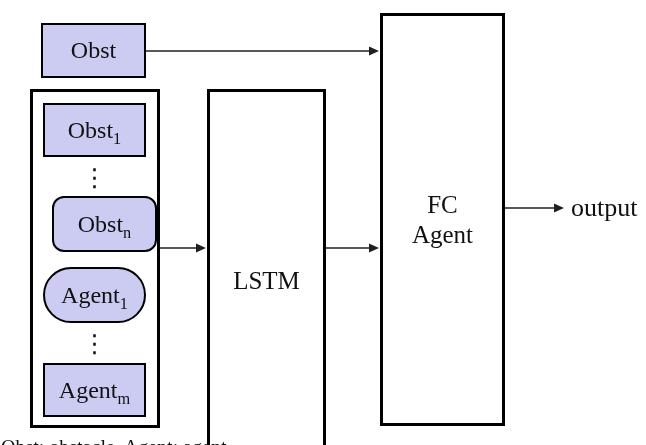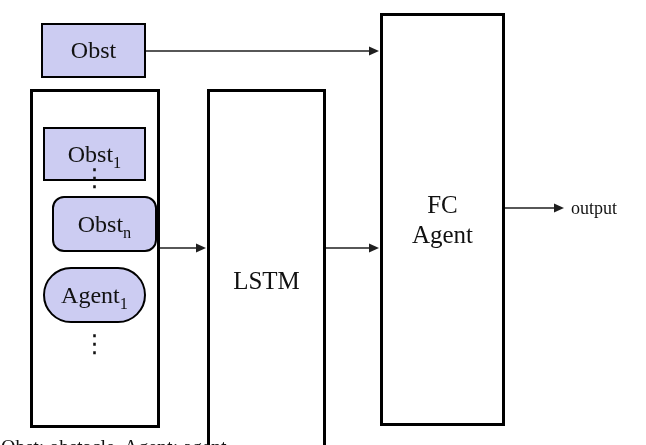--- a/index.html
+++ b/index.html
@@ -32,33 +32,33 @@
   .outline-box {
     background: #ffffff;
     border: 3px solid var(--box_border, #000000);
     font-size: 25px;
   }
 
   .state-box   { left: 41px;  top: 23px;  width: 105px; height: 55px; }
 
   .input-group { left: 30px;  top: 89px;  width: 130px; height: 339px; }
 
-  .obst-1  { left: 43px; top: 103px; width: 103px; height: 54px; margin-top: 24px; }
+  .obst-1  { left: 43px; top: 103px; width: 103px; height: 54px; }
   .dots-1  { left: 43px; top: 159px; width: 103px; height: 37px; font-size: 25px; }
   .obst-n  { left: 52px; top: 196px; width: 105px; height: 56px; border-radius: 12px; }
   .agent-1 { left: 43px; top: 267px; width: 103px; height: 56px; border-radius: 28px; }
   .dots-2  { left: 43px; top: 325px; width: 103px; height: 37px; font-size: 25px; }
   .agent-m { left: 43px; top: 363px; width: 103px; height: 54px; }
 
   .lstm-box { left: 207px; top: 89px; width: 119px; height: 383px; }
   .fc-box   { left: 380px; top: 13px; width: 125px; height: 413px; line-height: 1.18; }
 
   .output-label {
     left: 571px; top: 194px; width: 75px; height: 28px;
-    font-size: 18px;
+    font-size: 26px;
     display: flex; align-items: center; justify-content: flex-start;
   }
 
   .caption {
     left: 1px; top: 436px;
     font-size: 20px;
     white-space: nowrap;
   }
 
   sub { font-size: 0.68em; line-height: 0; }
@@ -94,20 +94,23 @@
   </div>
 
   <div class="abs node fill-box agent-1">
     <span><span>Agent</span><sub>1</sub></span>
   </div>
 
   <div class="abs node dots-2">
     <span>⋮</span>
   </div>
 
+  <div class="abs node fill-box agent-m">
+    <span><span>Agent</span><sub>m</sub></span>
+  </div>
 
   <div class="abs node outline-box lstm-box">
     <span>LSTM</span>
   </div>
 
   <div class="abs node outline-box fc-box">
     <span>
       <span>FC</span><br>
       <span>Agent</span>
     </span>

